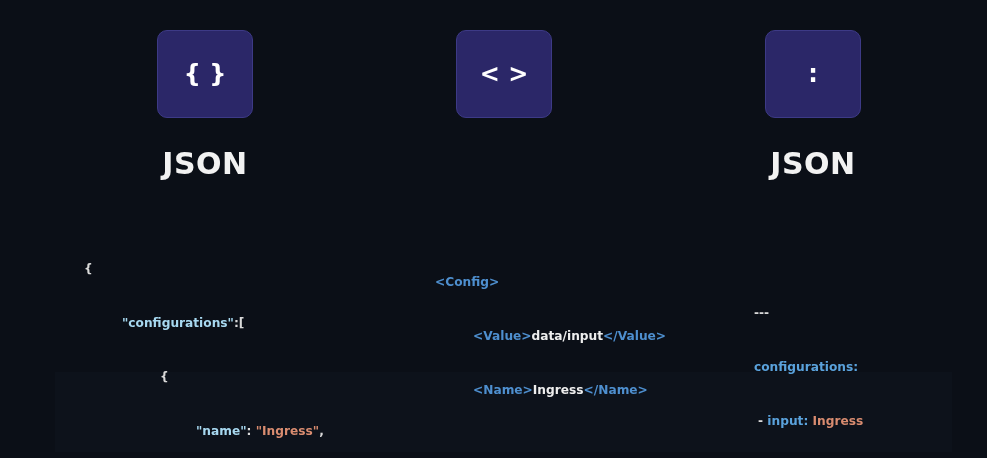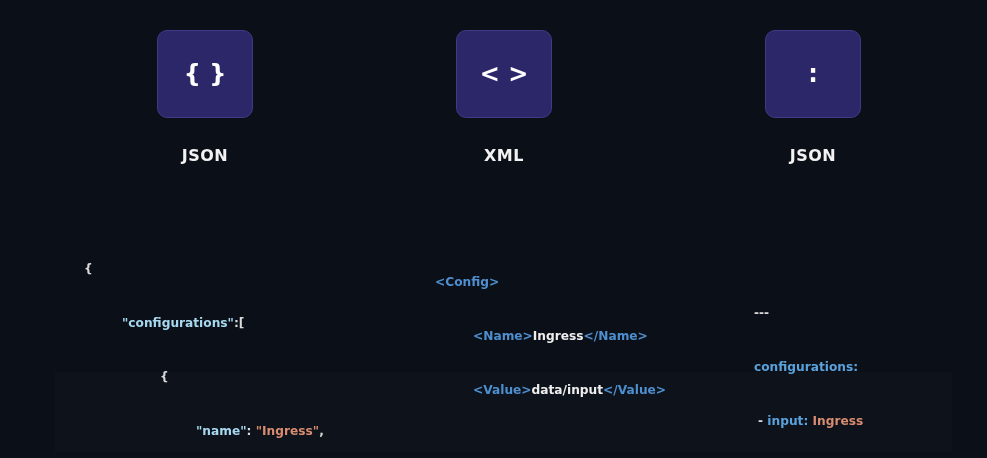--- a/index.html
+++ b/index.html
@@ -17,21 +17,21 @@
   .icon-box {
     width:96px; height:88px; margin:0 auto;
     background:#2b2768;
     border:1px solid #3d3a86;
     border-radius:10px;
     display:flex; align-items:center; justify-content:center;
     color:#ffffff; font-weight:bold; font-size:24px;
     box-sizing:border-box;
   }
   .format-title {
-    margin-top:28px; color:#f2f2f2; font-weight:bold; font-size:16px; letter-spacing:0.5px;
+    margin-top:28px; color:#f2f2f2; font-weight:bold; font-size:30px; letter-spacing:0.5px;
   }
   .code {
     position:absolute; font-size:12.2px; line-height:18px; font-weight:bold; white-space:pre;
   }
   .ln { display:block; height:18px; }
   .punc { color:#d9d9d9; }
   .jkey { color:#a7d8f0; }
   .jval { color:#d98c70; }
   .xtag { color:#4e8fcf; }
   .xtxt { color:#eeeeee; }
@@ -43,21 +43,20 @@
 <body>
 
 <div class="panel-glow"></div>
 
 <div class="format-col" style="left:145px;">
   <div class="icon-box">{ }</div>
   <div class="format-title">JSON</div>
 </div>
 <div class="format-col" style="left:444px;">
   <div class="icon-box">&lt; &gt;</div>
-  <div class="format-title">XML</div>
 </div>
 <div class="format-col" style="left:753px;">
   <div class="icon-box">:</div>
   <div class="format-title">JSON</div>
 </div>
 
 <div class="code" style="left:84px; top:224px;">
   <span class="ln"><span class="punc">{</span></span>
   <span class="ln" style="padding-left:38px;"><span class="jkey">"configurations"</span><span class="punc">:[</span></span>
   <span class="ln" style="padding-left:76px;"><span class="punc">{</span></span>
@@ -68,22 +67,22 @@
   
   
   
   
   
   
 </div>
 
 <div class="code" style="left:397px; top:237px;">
   <span class="ln" style="padding-left:38px;"><span class="xtag">&lt;Config&gt;</span></span>
+  <span class="ln" style="padding-left:76px;"><span class="xtag">&lt;Value&gt;</span><span class="xtxt">data/input</span><span class="xtag">&lt;/Value&gt;</span></span>
   <span class="ln" style="padding-left:76px;"><span class="xtag">&lt;Name&gt;</span><span class="xtxt">Ingress</span><span class="xtag">&lt;/Name&gt;</span></span>
-  <span class="ln" style="padding-left:76px;"><span class="xtag">&lt;Value&gt;</span><span class="xtxt">data/input</span><span class="xtag">&lt;/Value&gt;</span></span>
   
   
   
   
   
   
 </div>
 
 <div class="code" style="left:754px; top:268px;">
   <span class="ln"><span class="ydash">---</span></span>

